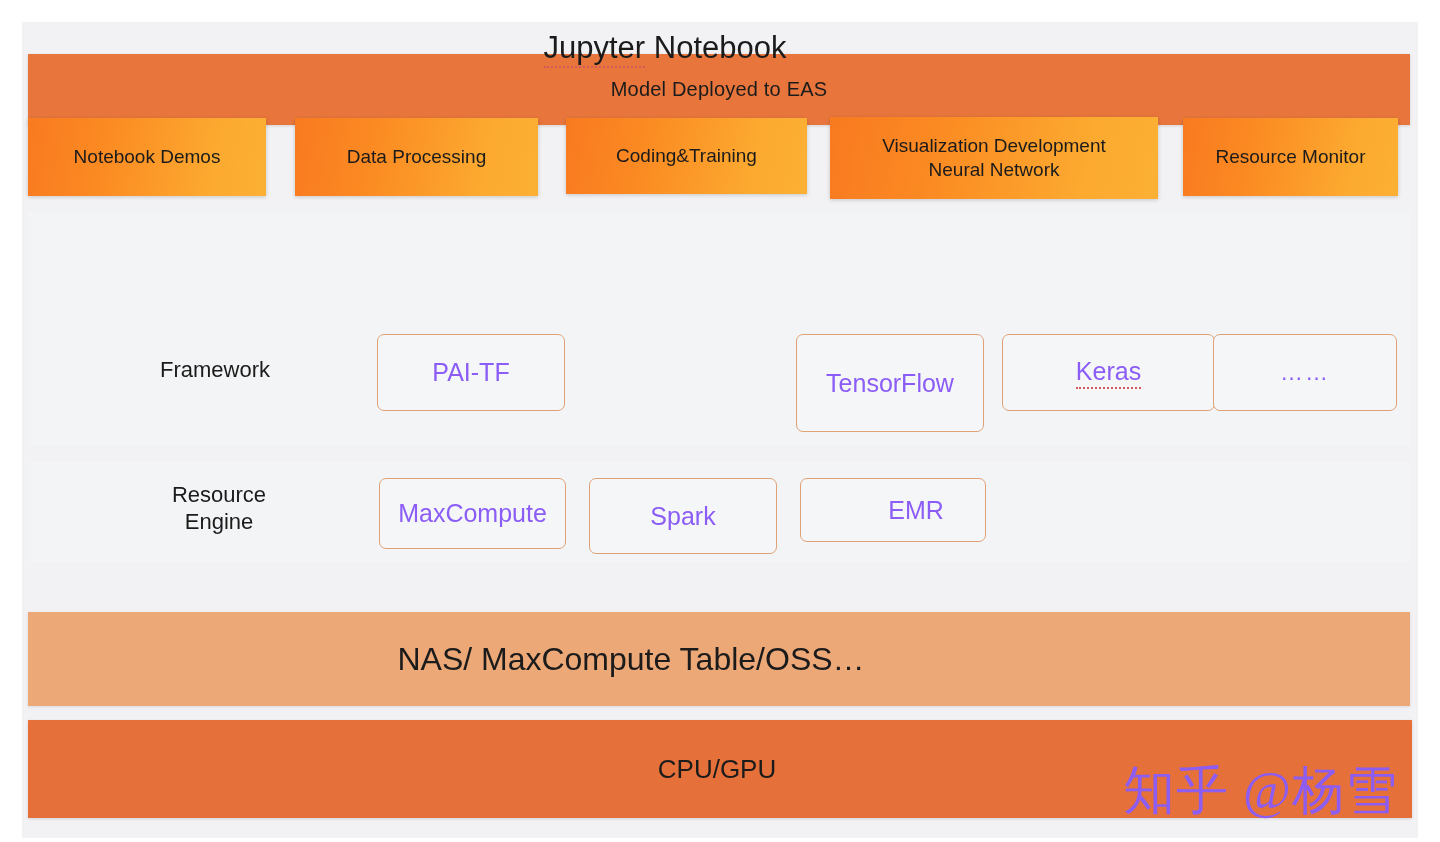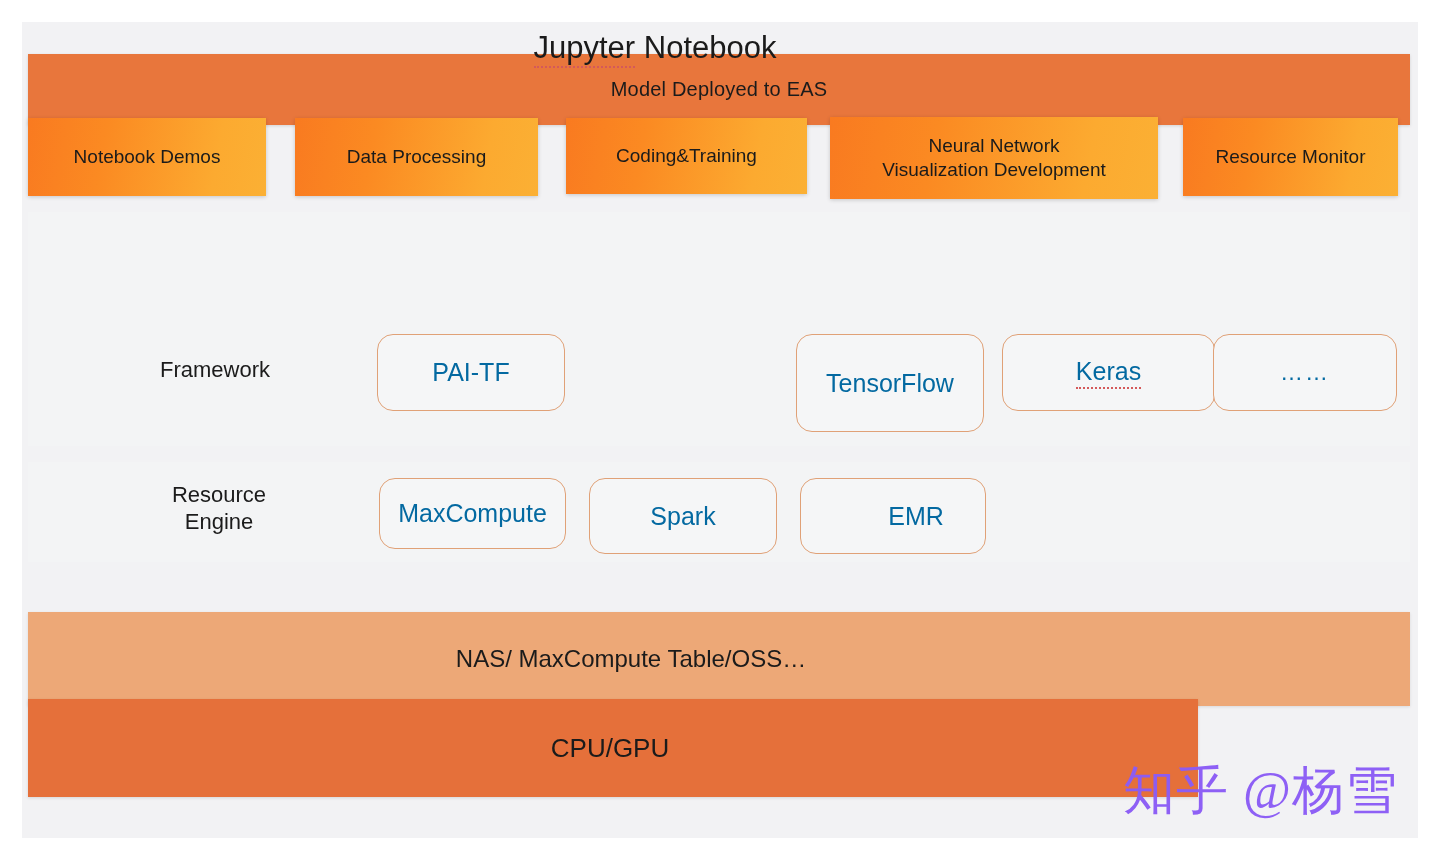--- a/index.html
+++ b/index.html
@@ -91,20 +91,21 @@
     box-sizing: border-box;
   }
   .panel-framework { left: 28px; top: 212px; width: 1382px; height: 234px; }
   .panel-compute   { left: 28px; top: 462px; width: 1382px; height: 100px; }
 
   .panel-title {
     position: absolute;
     color: #1b1b1b;
     text-align: center;
     line-height: 1.16;
+    margin-left: 10px;
   }
   .jupyter-title {
     left: 0;
     top: 30px;
     width: 1310px;
     font-size: 31px;
   }
   .spell {
     border-bottom: 2px dotted #d4595a;
     padding-bottom: 1px;
@@ -120,55 +121,55 @@
   .label-compute   { left: 104px; top: 482px; width: 230px; }
 
   
   .tech-box {
     position: absolute;
     display: flex;
     align-items: center;
     justify-content: center;
     background: #f5f6f7;
     border: 1.4px solid #e0a177;
-    border-radius: 16px;
-    color: #0369a1;
+    border-radius: 7px;
+    color: #8b5cf6;
     font-size: 25px;
     box-sizing: border-box;
     text-align: center;
   }
   .fw-0 { left: 377px;  top: 334px; width: 188px; height: 77px; }
   .fw-1 { left: 584px;  top: 334px; width: 188px; height: 77px; }
   .fw-2 { left: 796px;  top: 334px; width: 188px; height: 98px; }
   .fw-3 { left: 1002px; top: 334px; width: 213px; height: 77px; }
   .fw-4 { left: 1213px; top: 334px; width: 184px; height: 77px; }
 
   .ce-0 { left: 379px; top: 478px; width: 187px; height: 71px; }
   .ce-1 { left: 589px; top: 478px; width: 188px; height: 76px; }
-  .ce-2 { left: 800px; top: 478px; width: 186px; height: 76px; padding-left: 46px; }
+  .ce-2 { left: 800px; top: 478px; width: 186px; height: 64px; padding-left: 46px; }
 
   .dots-box { font-size: 23px; letter-spacing: 2px; }
 
   
   .band-storage {
     left: 28px;
     top: 612px;
     width: 1382px;
     height: 94px;
     background: #eda877;
-    font-size: 24px;
+    font-size: 32px;
     box-shadow: 0 1px 3px rgba(0,0,0,0.10);
   }
   .band-storage .band-text { transform: translateX(-88px); }
 
   
   .band-hardware {
     left: 28px;
-    top: 699px;
-    width: 1170px;
+    top: 720px;
+    width: 1384px;
     height: 98px;
     background: #e5703a;
     font-size: 26px;
     box-shadow: 0 1px 3px rgba(0,0,0,0.12);
   }
   .band-hardware .band-text { transform: translateX(-3px); }
 
   
   .watermark {
     position: absolute;
@@ -205,22 +206,22 @@
     <div class="cap-btn cap-btn-1">
       <span>Data Processing</span>
     </div>
 
     <div class="cap-btn cap-btn-2">
       <span>Coding&amp;Training</span>
     </div>
 
     <div class="cap-btn cap-btn-3">
       <div>
+        <span>Visualization Development</span>
         <span>Neural Network</span>
-        <span>Visualization Development</span>
       </div>
     </div>
 
     <div class="cap-btn cap-btn-4">
       <span>Resource Monitor</span>
     </div>
   </div>
 
   <div class="panel panel-framework"></div>
 

